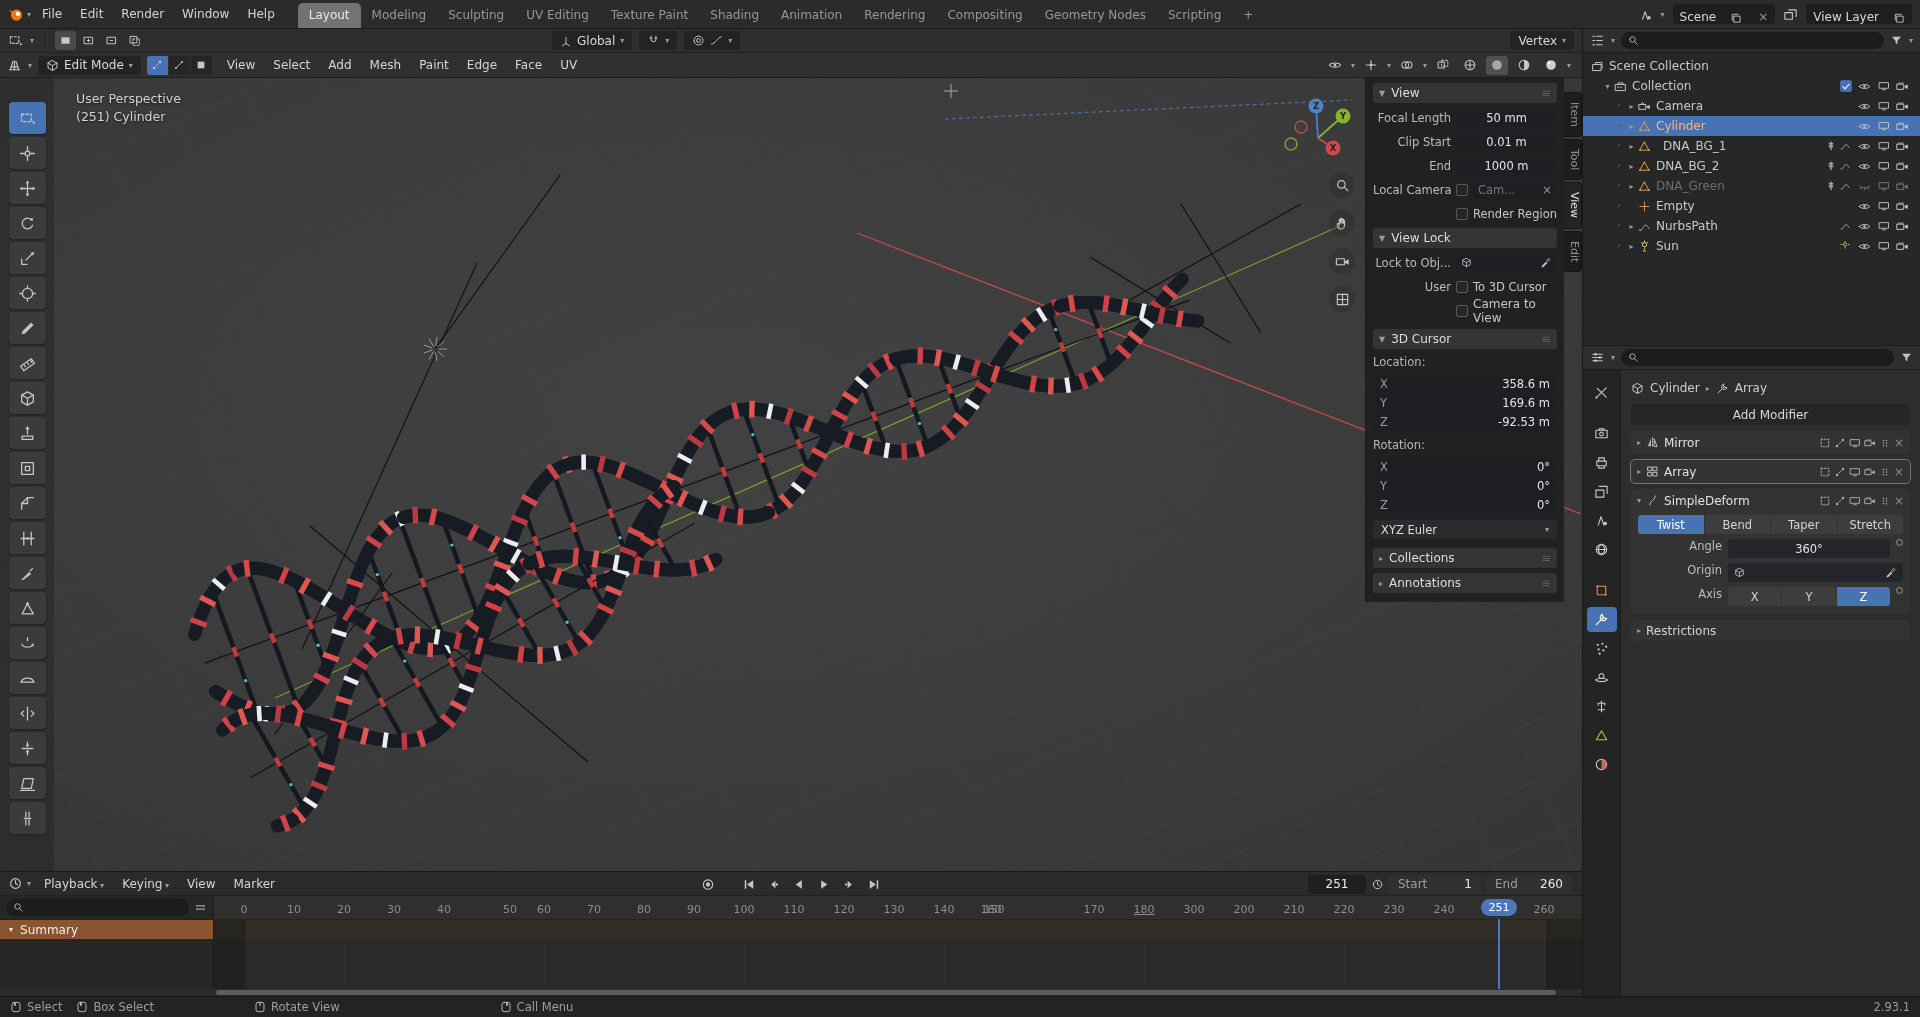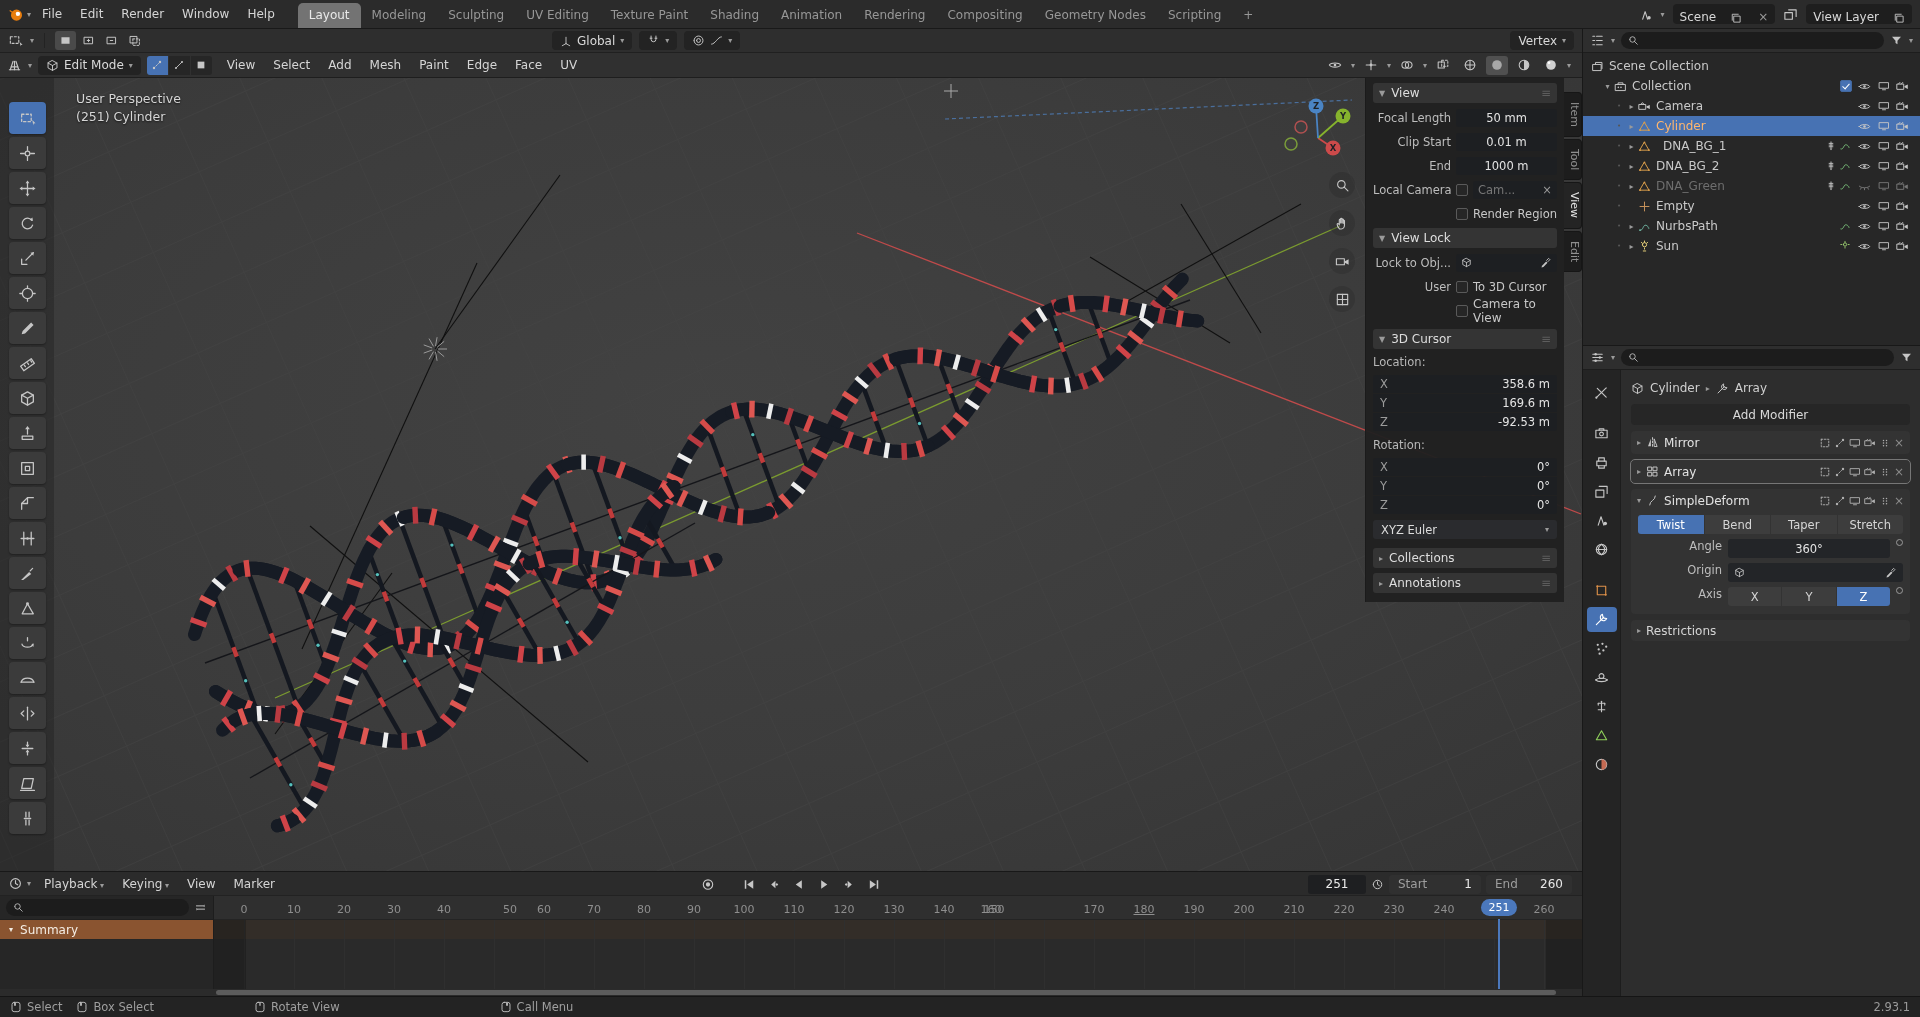--- a/index.html
+++ b/index.html
@@ -2082,21 +2082,21 @@
         <span class="tick-label" style="left: 694px;">90</span>
         <span class="tick-label" style="left: 744px;">100</span>
         <span class="tick-label" style="left: 794px;">110</span>
         <span class="tick-label" style="left: 844px;">120</span>
         <span class="tick-label" style="left: 894px;">130</span>
         <span class="tick-label" style="left: 944px;">140</span>
         <span class="tick-label" style="left: 994px;">150</span>
         <span class="tick-label" style="left: 991px;">160</span>
         <span class="tick-label" style="left: 1094px;">170</span>
         <span class="tick-label" style="left: 1144px; text-decoration: underline;">180</span>
-        <span class="tick-label" style="left: 1194px;">190</span>
+        <span class="tick-label" style="left: 1194px;">300</span>
         <span class="tick-label" style="left: 1244px;">200</span>
         <span class="tick-label" style="left: 1294px;">210</span>
         <span class="tick-label" style="left: 1344px;">220</span>
         <span class="tick-label" style="left: 1394px;">230</span>
         <span class="tick-label" style="left: 1444px;">240</span>
         <span class="tick-label" style="left: 1494px;">250</span>
         <span class="tick-label" style="left: 1544px;">260</span>
       </div>
     <div id="tl-leftcol">
       <div class="tl-search-row">

